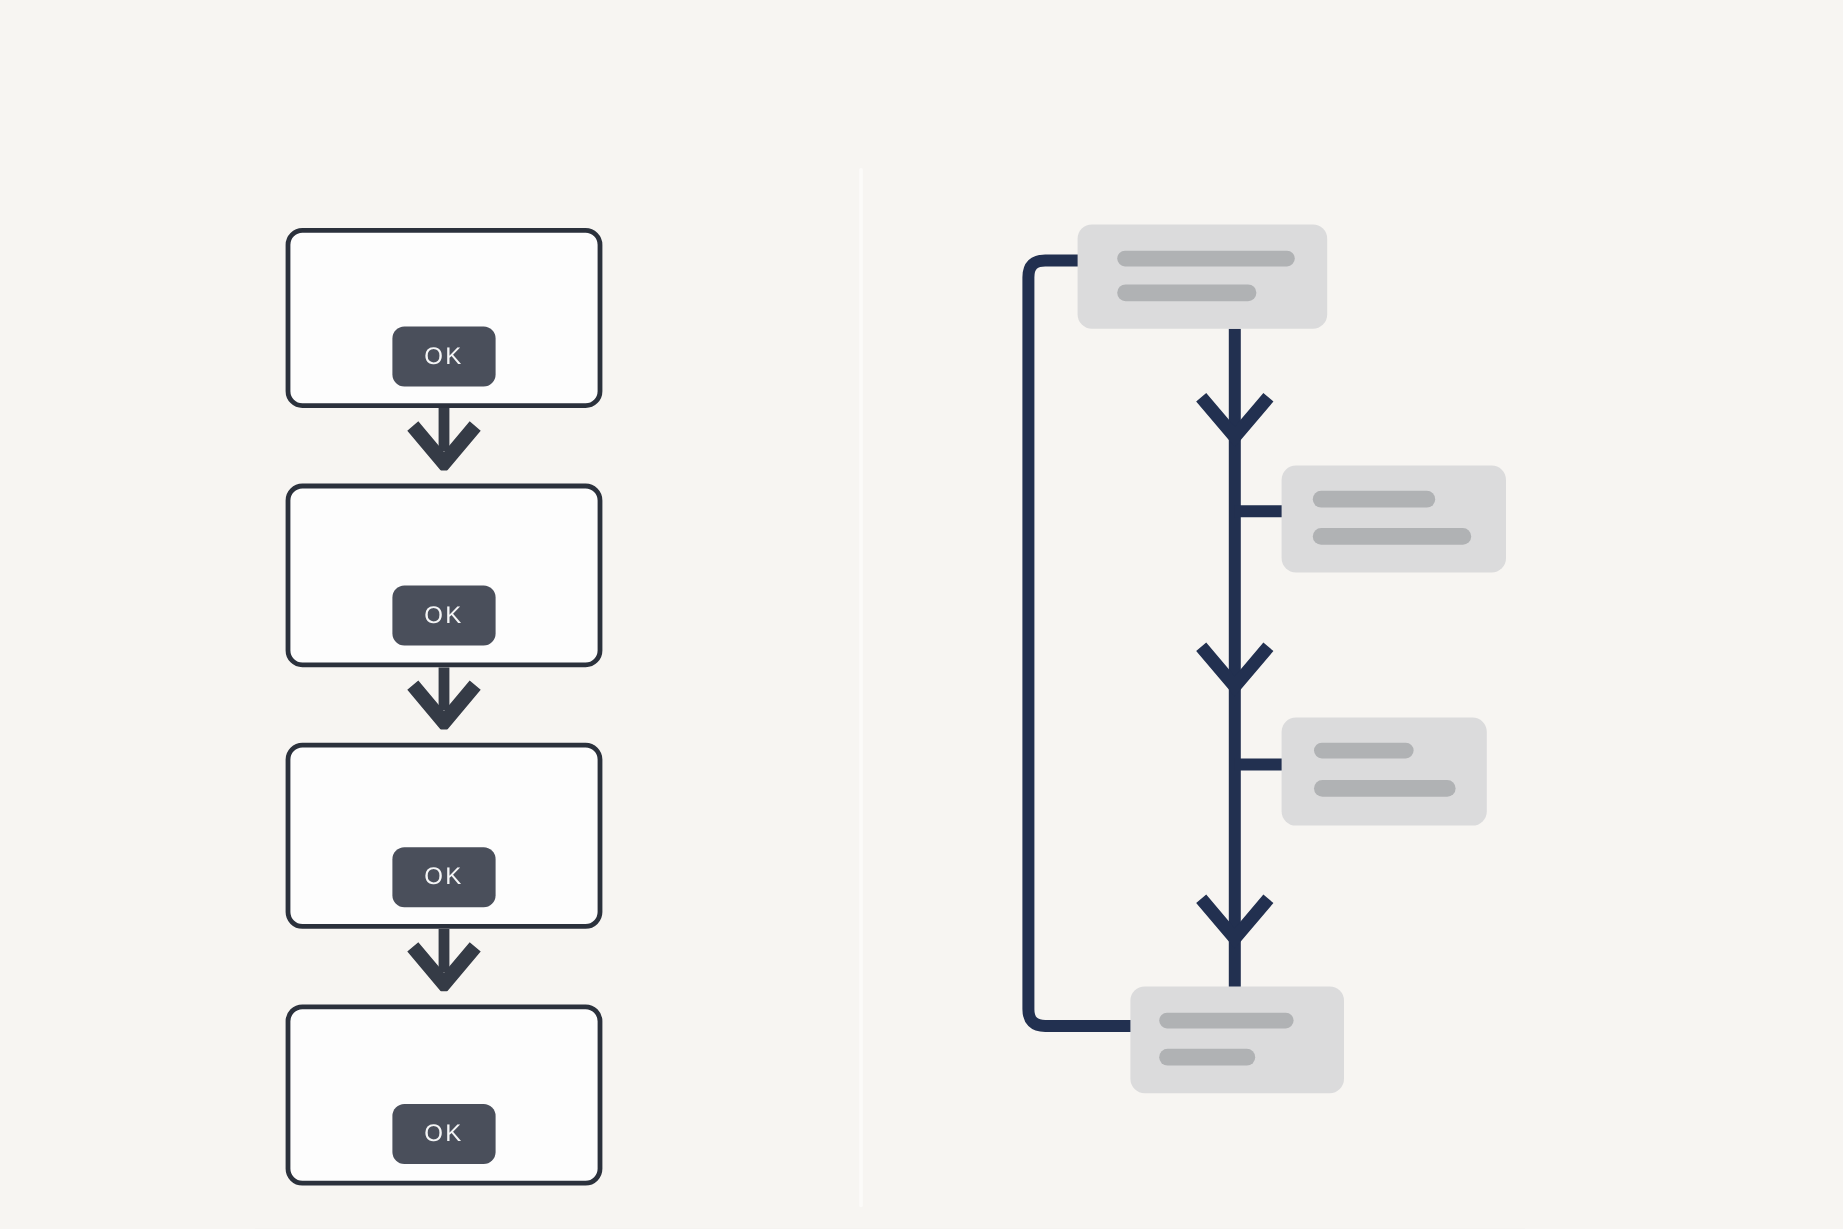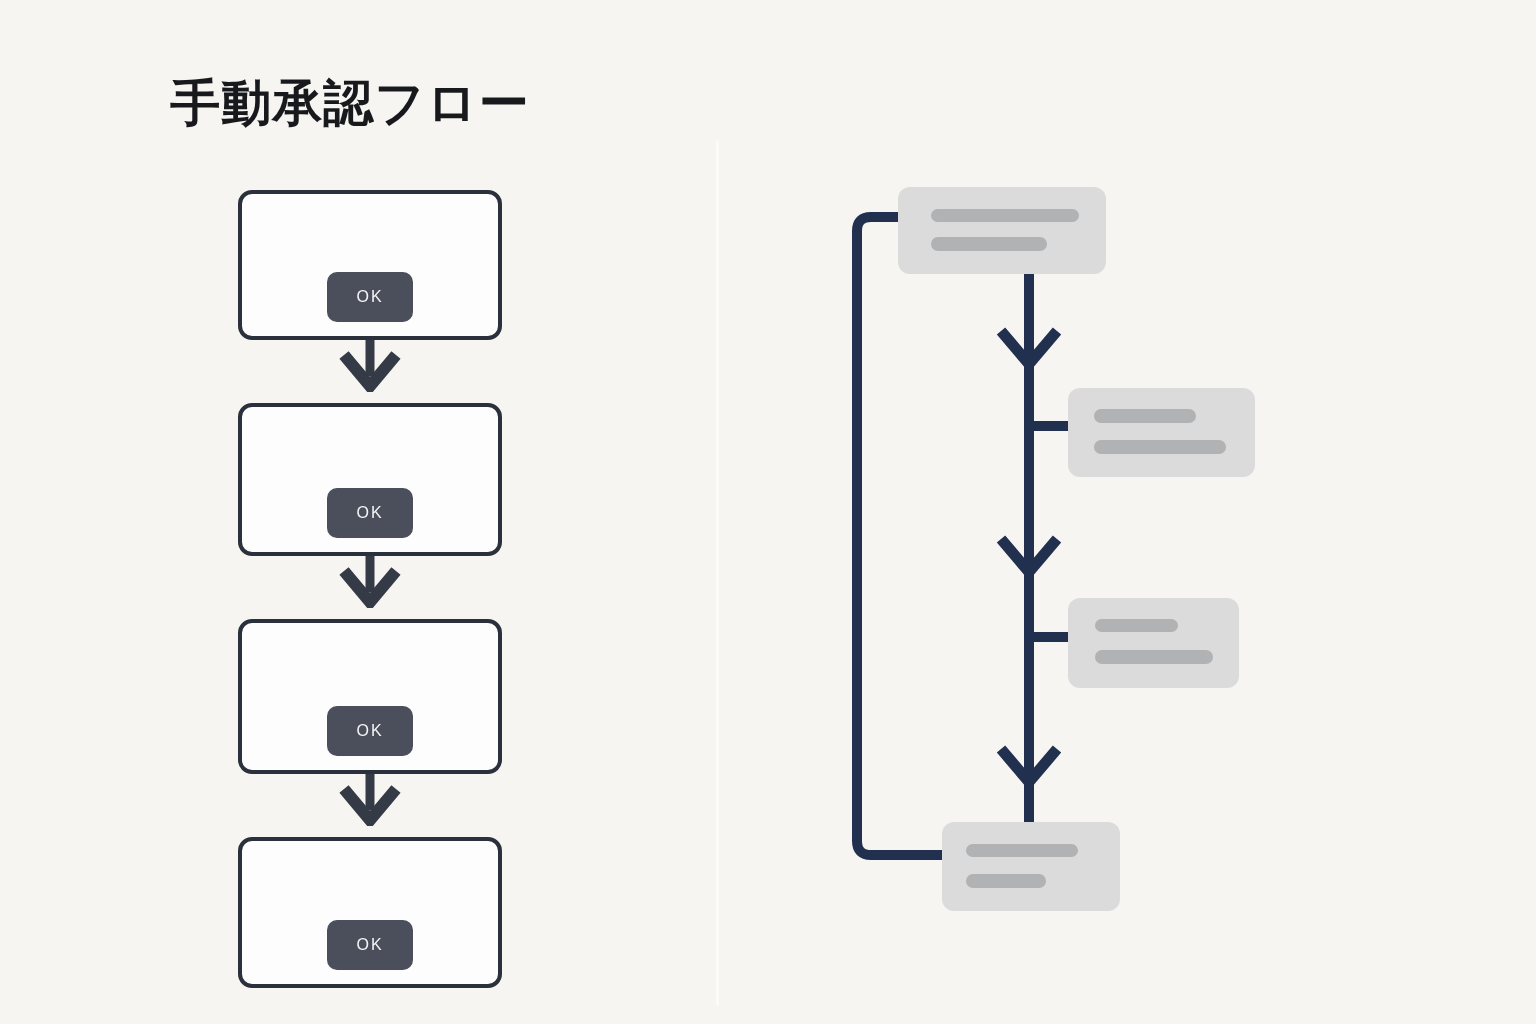--- a/index.html
+++ b/index.html
@@ -39,21 +39,21 @@
     box-sizing:border-box;
   }
   .ok-btn{
     position:absolute;left:50%;transform:translateX(-50%);
     bottom:14px;
     width:86px;height:50px;
     background:var(--btn-bg,#4a4f5b);
     color:var(--btn-text,#f4f5f6);
     border:none;border-radius:10px;
     font-family:"Liberation Sans","DejaVu Sans",sans-serif;
-    font-size:16px;letter-spacing:2px;
+    font-size:20px;letter-spacing:2px;
     display:flex;align-items:center;justify-content:center;
     cursor:pointer;
     margin-top:30px;
   }
   .m-arrow{position:absolute;left:338px;width:64px;height:52px;}
   .m-arrow .stroke{stroke:var(--m-line,#353b46);fill:none;}
 
   
   .a-svg{position:absolute;left:840px;top:180px;width:420px;height:740px;}
   .a-svg .stroke{stroke:var(--a-line,#223050);fill:none;}
@@ -69,21 +69,20 @@
     height:13px;
   }
 </style>
 </head>
 <body>
 
 <div class="canvas">
 
   <div class="divider"></div>
 
-  <div class="flow-title" id="manual-title">手動承認フロー</div>
 
   <div class="m-box" style="top:190px;height:150px;">
     <button class="ok-btn">OK</button>
   </div>
 
   <svg class="m-arrow" style="top:340px;" viewBox="0 0 64 52">
     <line class="stroke" x1="32" y1="0" x2="32" y2="36" stroke-width="9"></line>
     <polyline class="stroke" points="6,15 32,46 58,15" stroke-width="12"></polyline>
   </svg>
 

